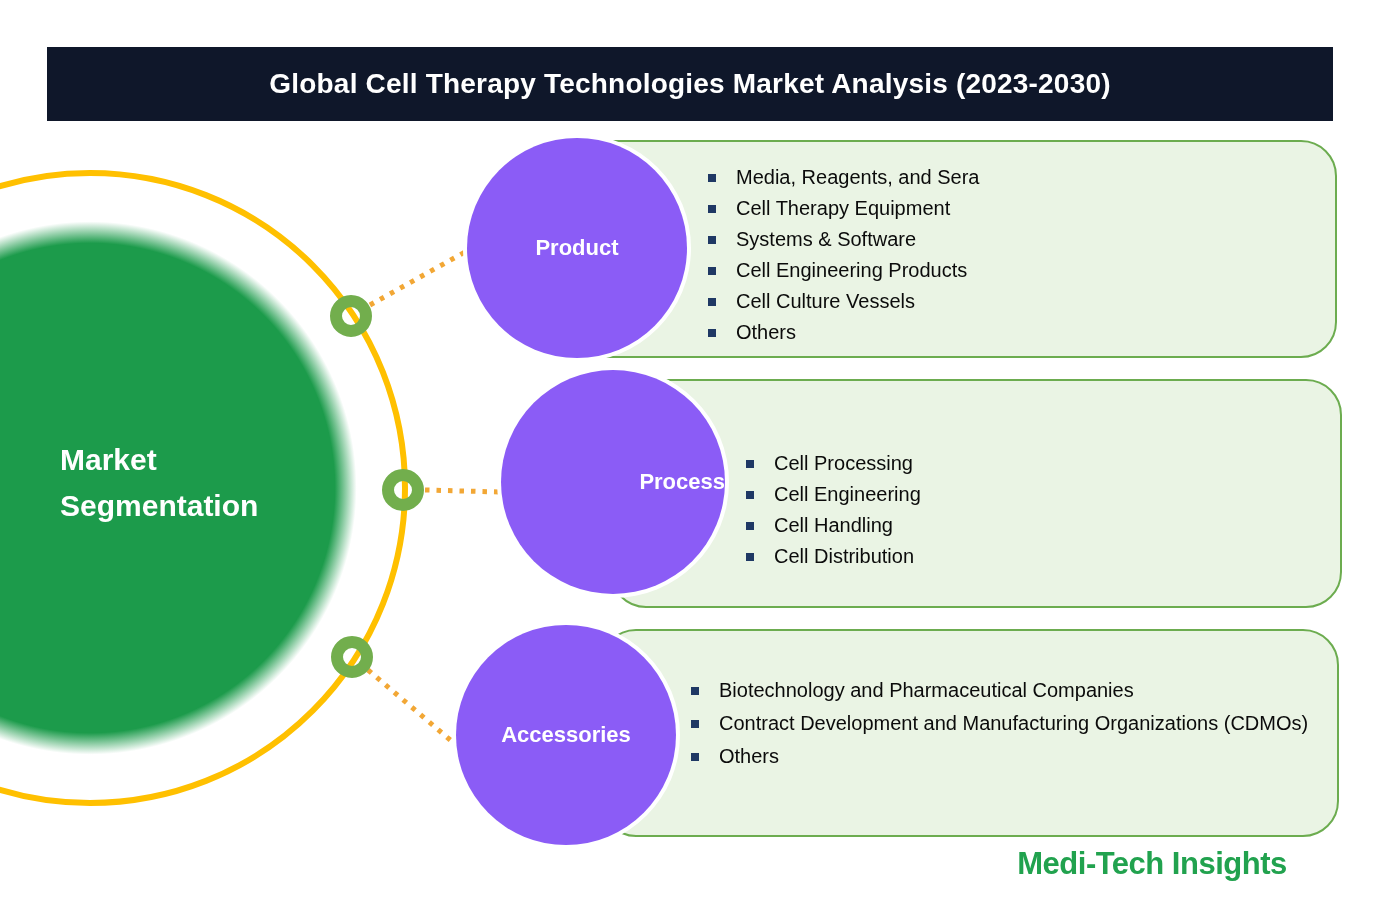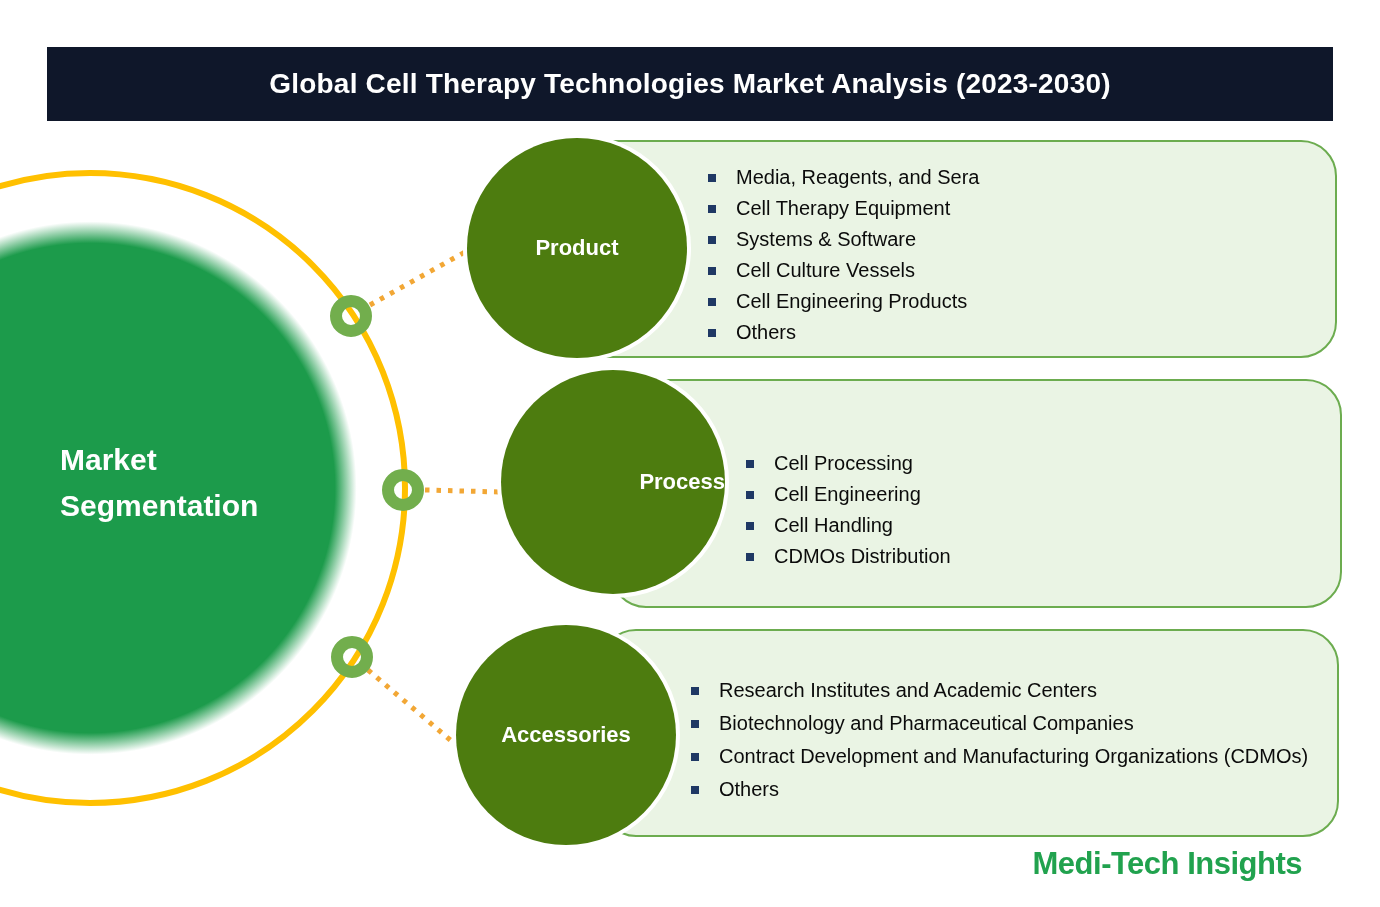--- a/index.html
+++ b/index.html
@@ -37,38 +37,38 @@
   .connectors{position:absolute;left:0;top:0;z-index:2;pointer-events:none;}
   
   .branch-box{
     position:absolute;background:#EAF4E4;border:2px solid #6CAC4F;border-radius:36px;z-index:1;
   }
   .box-product{left:560px;top:140px;width:773px;height:214px;}
   .box-process{left:610px;top:379px;width:728px;height:225px;}
   .box-accessories{left:600px;top:629px;width:735px;height:204px;}
   
   .branch-circle{
-    position:absolute;border-radius:50%;background:#4d7c0f;box-shadow:0 0 0 4px #ffffff;
+    position:absolute;border-radius:50%;background:#8b5cf6;box-shadow:0 0 0 4px #ffffff;
     display:flex;align-items:center;justify-content:center;z-index:3;
   }
   .branch-circle span{color:#ffffff;font-weight:bold;font-size:22px;}
   .circle-product{left:467px;top:138px;width:220px;height:220px;}
   .circle-process{left:501px;top:370px;width:224px;height:224px;justify-content:flex-end;}
   .circle-accessories{left:456px;top:625px;width:220px;height:220px;}
   
   .branch-list{list-style:none;margin:8px;padding:0;position:absolute;z-index:2;}
   .list-product{left:700px;top:154px;}
   .list-process{left:738px;top:440px;}
   .list-accessories{left:683px;top:666px;}
   .branch-list li{display:flex;align-items:center;height:31px;font-size:20px;color:#0b0b0b;white-space:nowrap;}
   .list-accessories li{height:33px;}
   .blt{width:8px;height:8px;background:#1F3864;margin-right:20px;flex:none;}
   
   .brand{
-    position:absolute;left:1002px;top:846px;width:300px;text-align:right;
+    position:absolute;left:1002px;top:846px;width:300px;text-align:center;
     font-size:31px;font-weight:bold;color:#21A24E;letter-spacing:-0.5px;z-index:2;
   }
 </style>
 </head>
 <body>
 
 <div class="canvas">
 
   <div class="title-bar">
     <span>Global Cell Therapy Technologies Market Analysis (2023-2030)</span>
@@ -97,25 +97,25 @@
       <li>
         <span class="blt"></span>
         <span>Cell Therapy Equipment</span>
       </li>
       <li>
         <span class="blt"></span>
         <span>Systems &amp; Software</span>
       </li>
       <li>
         <span class="blt"></span>
-        <span>Cell Culture Vessels</span>
+        <span>Cell Engineering Products</span>
       </li>
       <li>
         <span class="blt"></span>
-        <span>Cell Engineering Products</span>
+        <span>Cell Culture Vessels</span>
       </li>
       <li>
         <span class="blt"></span>
         <span>Others</span>
       </li>
     </ul>
   <div class="branch-circle circle-product">
     <span>Product</span>
   </div>
 
@@ -128,33 +128,29 @@
       <li>
         <span class="blt"></span>
         <span>Cell Engineering</span>
       </li>
       <li>
         <span class="blt"></span>
         <span>Cell Handling</span>
       </li>
       <li>
         <span class="blt"></span>
-        <span>CDMOs Distribution</span>
+        <span>Cell Distribution</span>
       </li>
     </ul>
   <div class="branch-circle circle-process">
     <span>Process</span>
   </div>
 
   <div class="branch-box box-accessories"></div>
   <ul class="branch-list list-accessories">
-      <li>
-        <span class="blt"></span>
-        <span>Research Institutes and Academic Centers</span>
-      </li>
       <li>
         <span class="blt"></span>
         <span>Biotechnology and Pharmaceutical Companies</span>
       </li>
       <li>
         <span class="blt"></span>
         <span>Contract Development and Manufacturing Organizations (CDMOs)</span>
       </li>
       <li>
         <span class="blt"></span>

